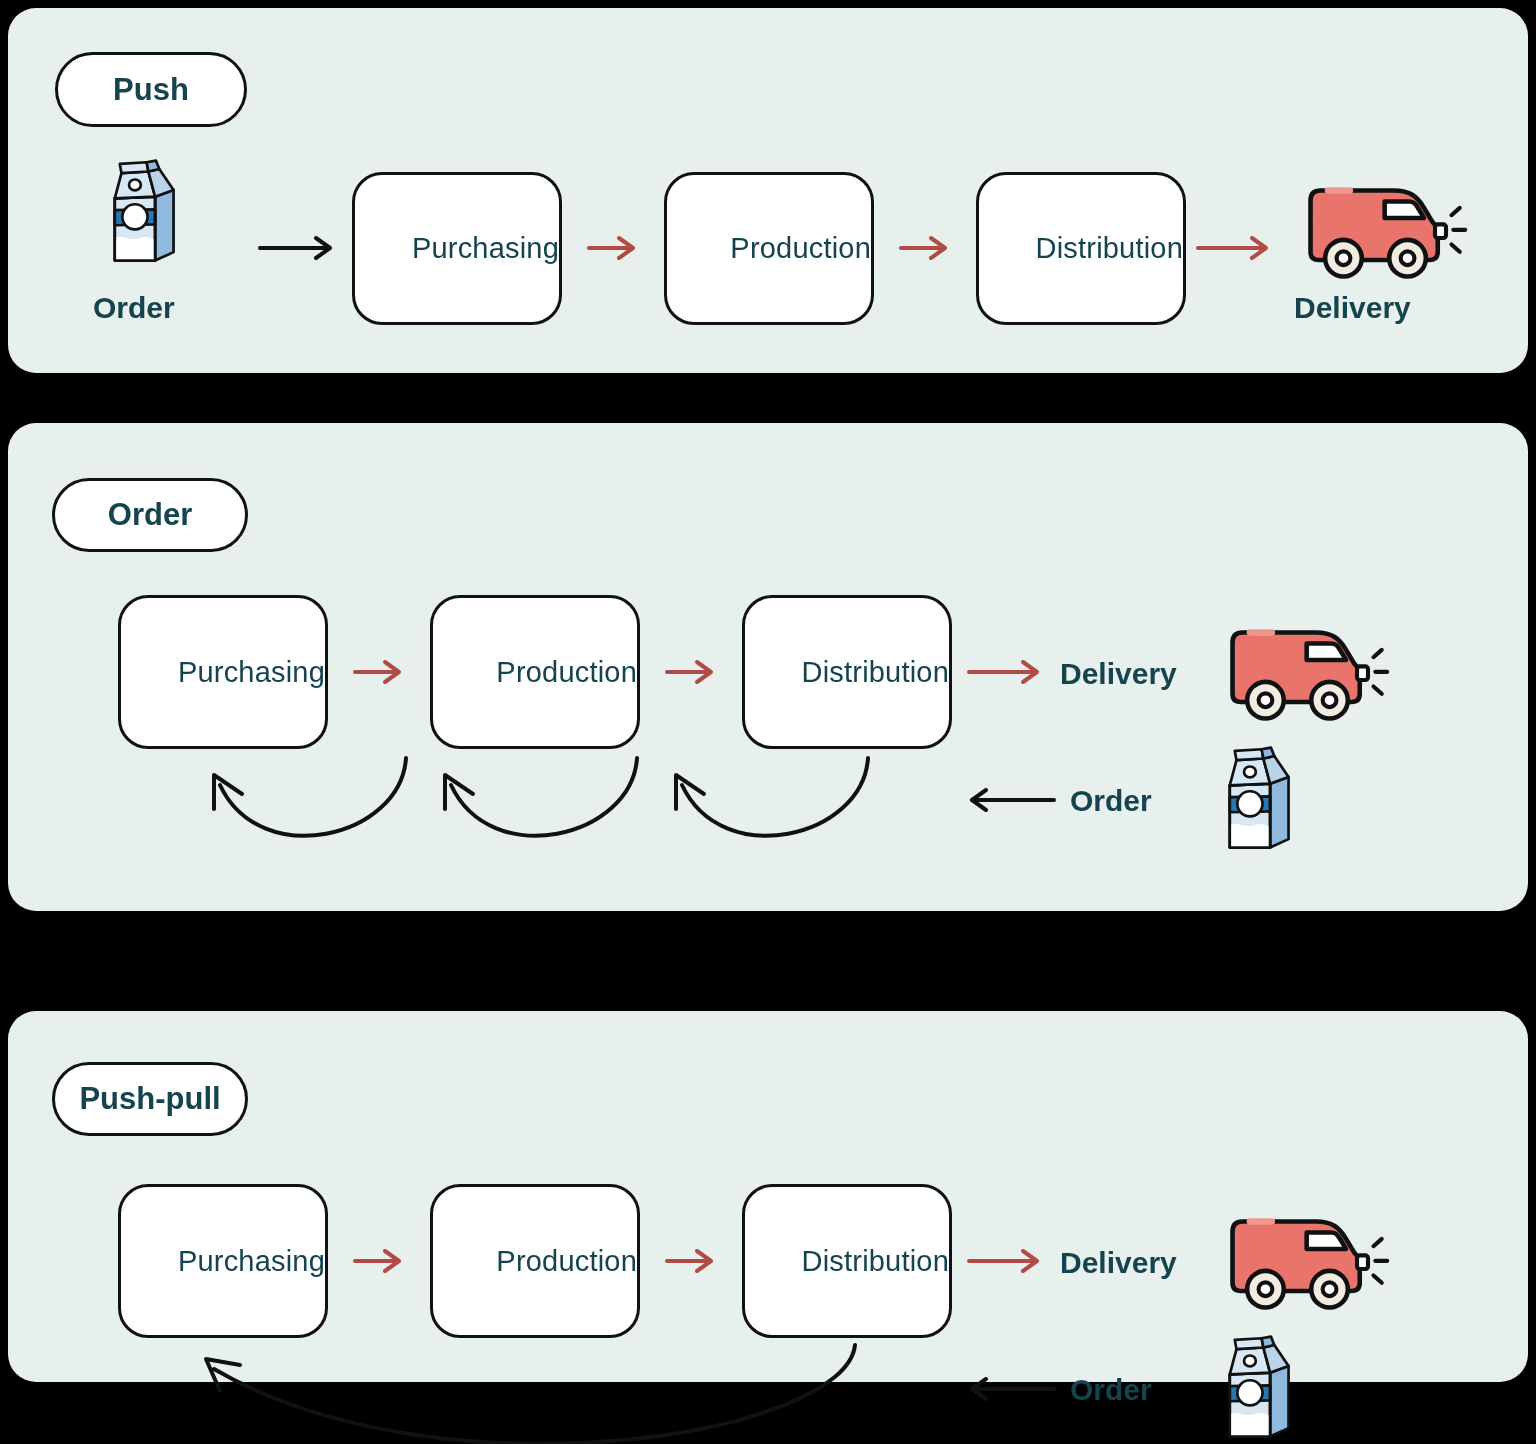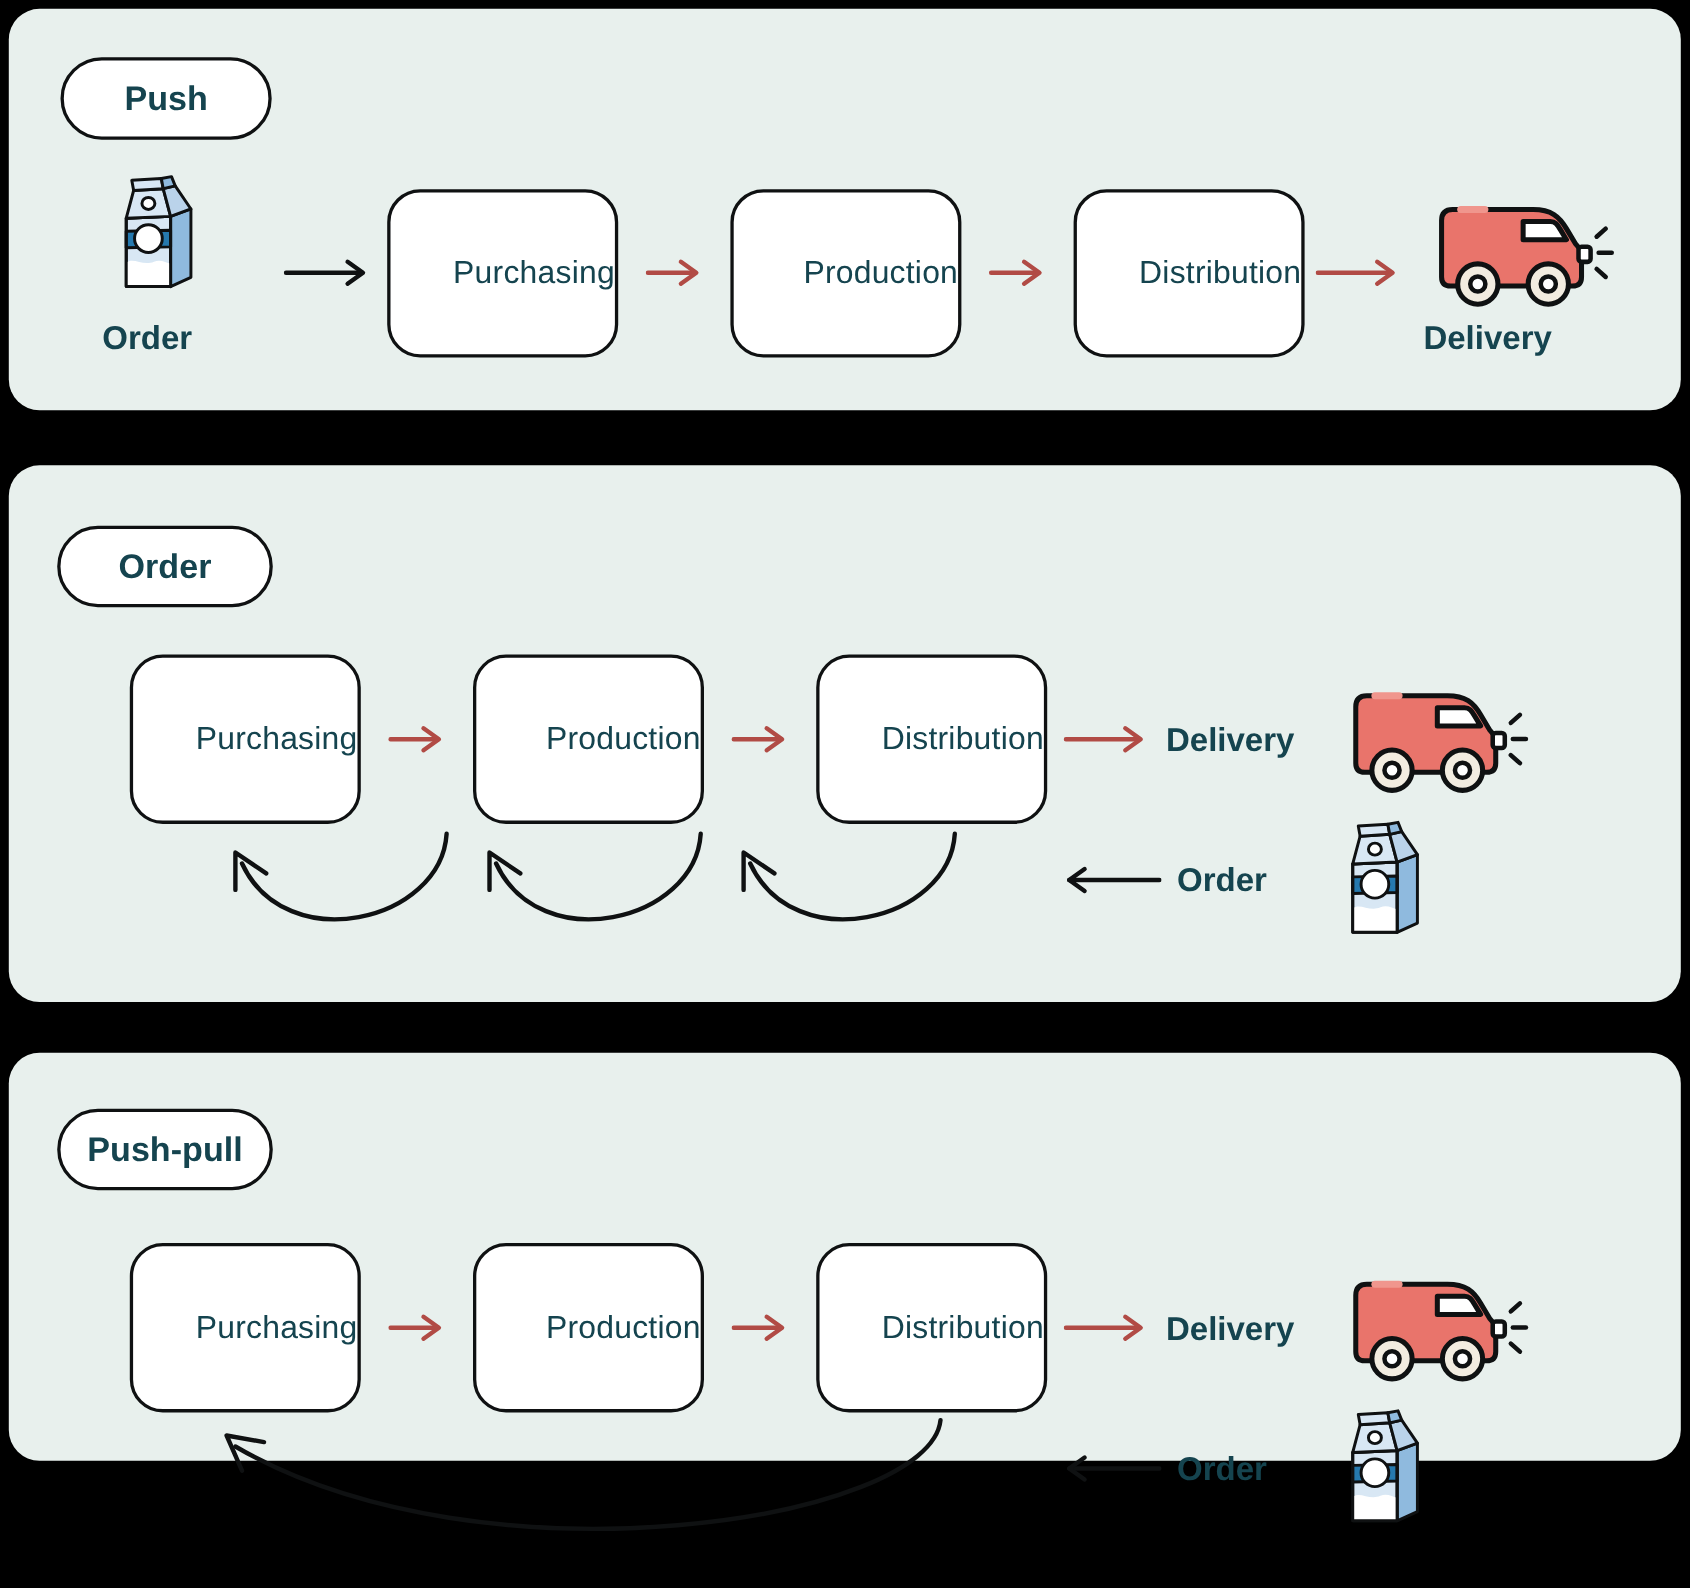--- a/index.html
+++ b/index.html
@@ -161,21 +161,21 @@
     <svg class="arcs" width="1520" height="488" viewBox="0 0 1520 488">
       <path d="M398,335 C393,415 252,448 212,362"></path>
       <polyline points="206,386 206,352 234,371"></polyline>
       <path d="M629,335 C624,415 483,448 443,362"></path>
       <polyline points="437,386 437,352 465,371"></polyline>
       <path d="M860,335 C855,415 714,448 674,362"></path>
       <polyline points="668,386 668,352 696,371"></polyline>
     </svg>
   </section>
 
-  <section class="panel" style="top:957px;height:371px;padding-left:12px;">
+  <section class="panel" style="top:1011px;height:371px;padding-left:12px;">
     <div class="badge" style="left:44px;top:51px;width:196px;height:74px;">
       <span class="badge-text">Push-pull</span>
     </div>
 
     <div class="box" style="left:110px;top:173px;height:154px;">
       <span>Purchasing</span>
     </div>
     <svg class="arrow" style="left:345px;top:237px;" width="52" height="26" viewBox="0 0 52 26">
       <path class="r" d="M2,13 H44"></path>
         <path class="r" d="M32,3 L46,13 L32,23"></path>

